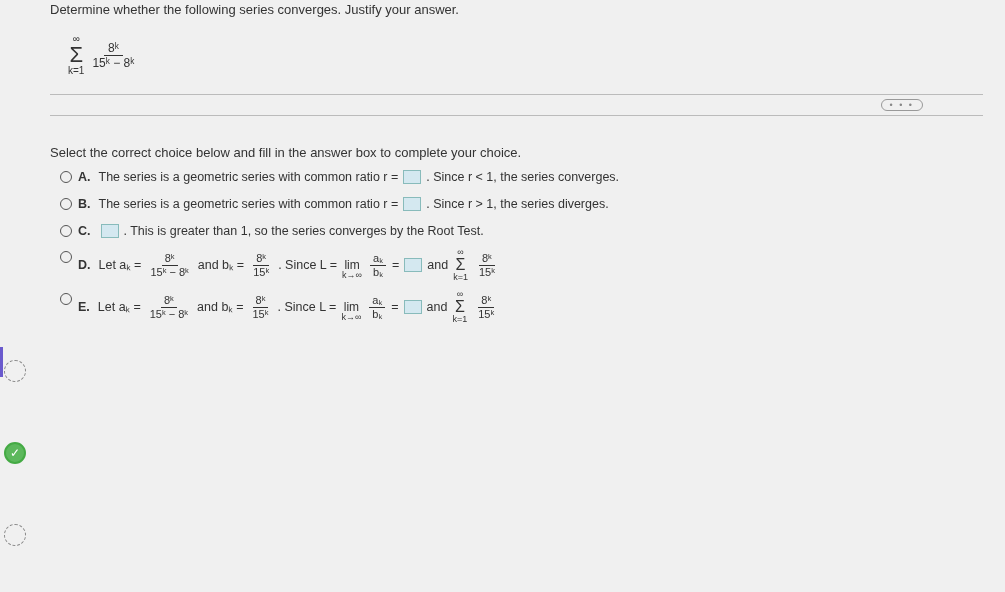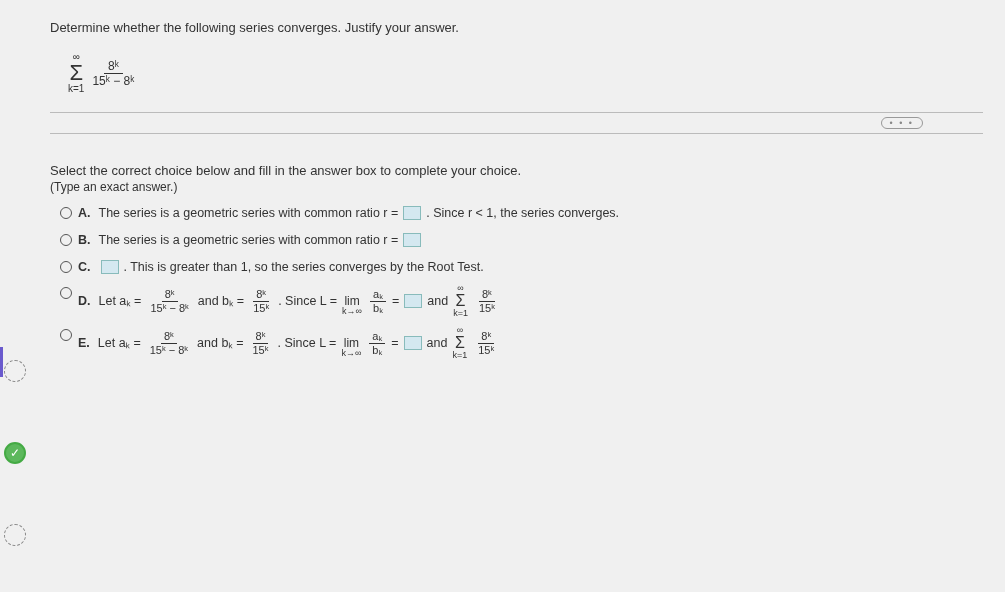--- a/index.html
+++ b/index.html
@@ -1,17 +1,17 @@
 <!DOCTYPE html>
 <html><head>
 <meta charset="utf-8">
 <style>
 *{box-sizing:border-box;margin:0;padding:0}
 body{width:1005px;height:592px;background:#f0f0f0;font-family:Arial,sans-serif;font-size:13px;color:#333;position:relative;overflow:hidden}
-.main{padding:20px 22px 18px 50px}
+.main{padding:2px 22px 18px 50px}
 .prompt{font-size:13px;margin-bottom:12px}
 .formula{margin:8px 0 18px 18px;font-size:14px}
 .sigma-wrap{display:inline-flex;align-items:center}
 .sigma-col{display:flex;flex-direction:column;align-items:center;margin-right:4px}
 .sup{font-size:10px;line-height:1}
 .sigma{font-size:22px;line-height:1}
 .sub{font-size:10px;line-height:1}
 .frac{display:inline-flex;flex-direction:column;align-items:center;vertical-align:middle}
 .frac .n{border-bottom:1px solid #333;padding:0 4px;font-size:12px}
 .frac .d{padding:0 4px;font-size:12px}
@@ -65,38 +65,38 @@
       </span>
     </span>
   </div>
 
   <div class="hr"></div>
   <span class="dots">• • •</span>
   <div style="clear:both"></div>
   <div class="hr" style="margin-top:4px"></div>
 
   <div class="instruct">Select the correct choice below and fill in the answer box to complete your choice.</div>
-  <div class="sub-instruct">(Type an exact answer.)</div>
 
   <div class="choice">
     <span class="radio"></span>
     <span class="txt">
       <span class="letter">A.</span>
       <span>The series is a geometric series with common ratio r =</span>
       <span class="box"></span>
       <span>. Since r &lt; 1, the series converges.</span>
     </span>
   </div>
 
   <div class="choice">
     <span class="radio"></span>
     <span class="txt">
       <span class="letter">B.</span>
       <span>The series is a geometric series with common ratio r =</span>
       <span class="box"></span>
+      <span>. Since r &gt; 1, the series diverges.</span>
     </span>
   </div>
 
   <div class="choice">
     <span class="radio"></span>
     <span class="txt">
       <span class="letter">C.</span>
       <span class="box"></span>
       <span>. This is greater than 1, so the series converges by the Root Test.</span>
     </span>

